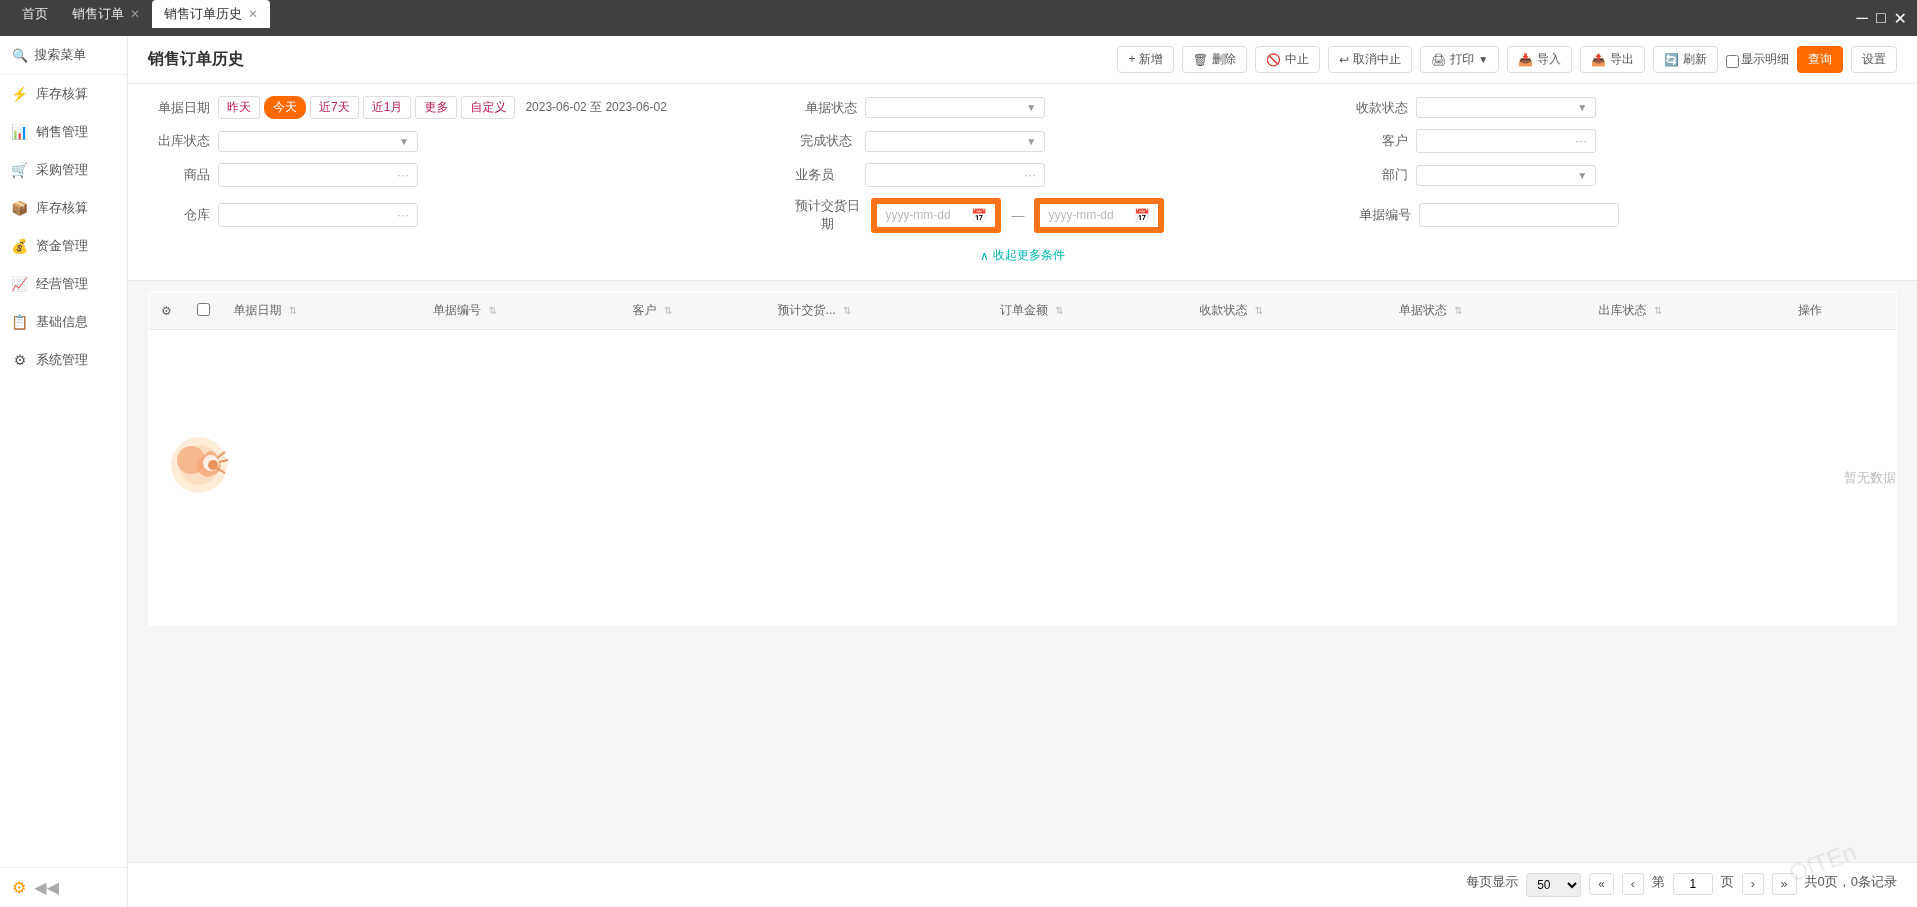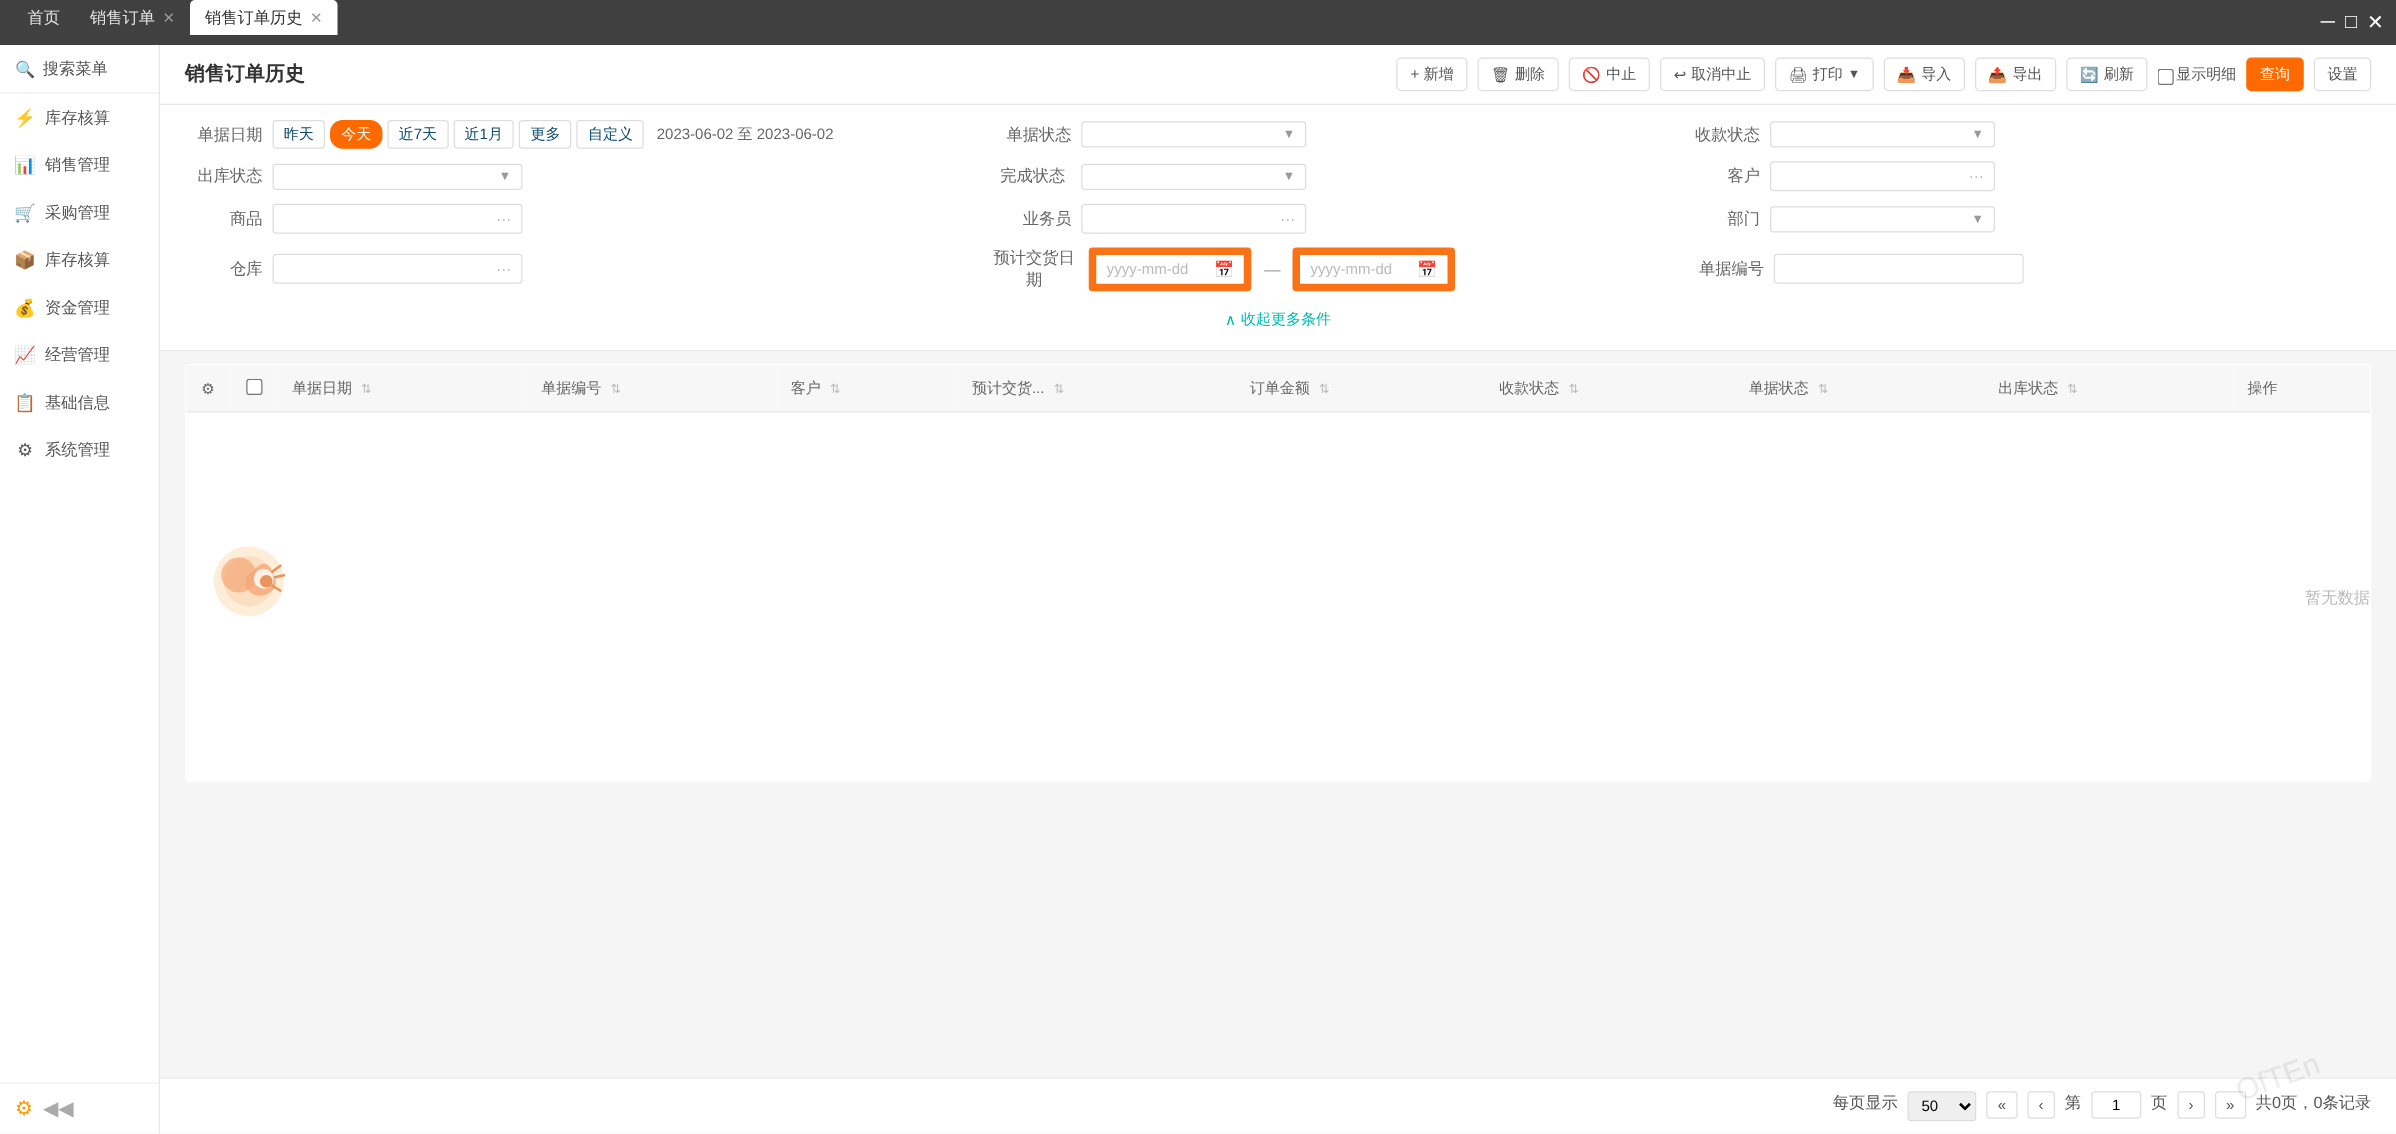--- a/index.html
+++ b/index.html
@@ -33,21 +33,21 @@
     .toolbar-btn.primary { background: #ff6a00; color: white; border-color: #ff6a00; }
     .checkbox-label { display: flex; align-items: flex-end; gap: 2px; font-size: 12px; color: #555; cursor: pointer; }
 
     
     .filter-area { background: #fff; padding: 12px 20px; border-bottom: 1px solid #e8e8e8; flex-shrink: 0; }
     .filter-row { display: flex; align-items: center; gap: 0; margin-bottom: 10px; flex-wrap: nowrap; }
     .filter-row:last-child { margin-bottom: 0; }
     .filter-label { width: 70px; color: #666; font-size: 13px; flex-shrink: 0; text-align: right; padding-right: 8px; }
     .filter-control { flex: 1; display: flex; align-items: center; gap: 6px; }
     .date-btns { display: flex; align-items: center; gap: 4px; }
-    .date-btn { padding: 2px 8px; border: 1px solid #ddd; border-radius: 3px; cursor: pointer; font-size: 12px; color: #0c4a6e; background: #fff; }
+    .date-btn { padding: 2px 8px; border: 1px solid #ddd; border-radius: 3px; cursor: pointer; font-size: 12px; color: #be185d; background: #fff; }
     .date-btn.active { background: #ff6a00; color: white; border-color: #ff6a00; border-radius: 10px; }
     .date-range { font-size: 12px; color: #666; margin-left: 4px; }
     .filter-select { display: flex; align-items: center; border: 1px solid #ddd; border-radius: 3px; padding: 4px 8px; background: #fff; cursor: pointer; min-width: 180px; justify-content: space-between; font-size: 12px; color: #999; }
     .filter-select .arrow { color: #999; font-size: 10px; margin-left: 8px; }
     .filter-input { border: 1px solid #ddd; border-radius: 3px; padding: 4px 8px; background: #fff; min-width: 180px; font-size: 12px; color: #999; }
     .collapse-btn { display: flex; align-items: center; justify-content: center; color: #00b8b0; font-size: 12px; cursor: pointer; padding: 4px; gap: 4px; margin-top: 4px; }
     .date-input { border: 6px solid #f97316; border-radius: 3px; padding: 4px 8px; background: #fff; min-width: 130px; font-size: 12px; color: #bbb; display: flex; align-items: center; justify-content: space-between; }
     .cal-icon { color: #bbb; font-size: 13px; margin-left: 4px; }
     .dash { padding: 0 6px; color: #999; }
 
@@ -241,21 +241,21 @@
       </div>
 
       <div class="filter-row">
         <div class="filter-label">商品</div>
         <div class="filter-control" style="flex:1.2;">
           <div class="filter-select" style="min-width:200px;">
             <span style="color:#ccc;"></span>
             <span style="color:#aaa;">···</span>
           </div>
         </div>
-        <div class="filter-label" style="width:70px;text-align:right;padding-right:8px;">业务员</div>
+        <div class="filter-label" style="width:70px;text-align:left;padding-right:8px;">业务员</div>
         <div class="filter-control" style="flex:1;">
           <div class="filter-select">
             <span style="color:#ccc;"></span>
             <span style="color:#aaa;">···</span>
           </div>
         </div>
         <div class="filter-label" style="width:70px;text-align:right;padding-right:8px;">部门</div>
         <div class="filter-control" style="flex:1;">
           <div class="filter-select">
             <span style="color:#ccc;"></span>

